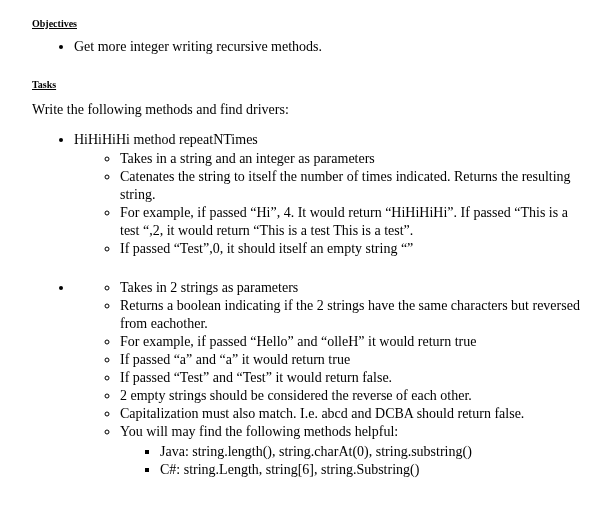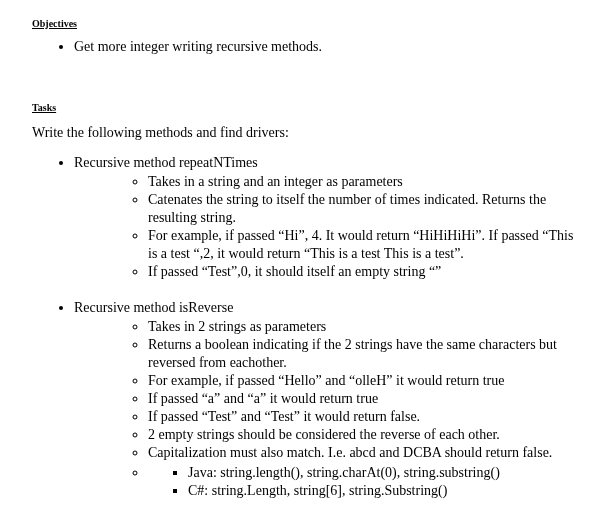--- a/index.html
+++ b/index.html
@@ -12,21 +12,21 @@
       box-sizing: border-box;
       font-size: 14px;
     }
     .heading {
       font-weight: bold;
       text-decoration: underline;
       font-size: 10px;
       margin-bottom: 10px;
     }
     .tasks-heading {
-      margin-top: 47px;
+      margin-top: 24px;
       margin-bottom: 12px;
     }
     .intro-text {
       margin-bottom: 14px;
     }
     ul.bullets {
       list-style-type: disc;
       margin: 0 0 0 24px;
       padding: 0 0 0 18px;
     }
@@ -34,21 +34,20 @@
       margin-bottom: 2px;
     }
     ul.circles {
       list-style-type: circle;
       margin: 2px 0 2px 36px;
       padding: 0 0 0 10px;
     }
     ul.circles > li {
       margin-bottom: 0px;
       line-height: 1.28;
-      margin-left: 28px;
     }
     ul.squares {
       list-style-type: square;
       margin: 2px 0 2px 32px;
       padding: 0 0 0 8px;
     }
     ul.squares > li {
       margin-bottom: 0px;
       line-height: 1.28;
     }
@@ -64,44 +63,44 @@
 <ul class="bullets">
   <li>Get more integer writing recursive methods.</li>
 </ul>
 
 <div class="heading tasks-heading">Tasks</div>
 
 <div class="intro-text">Write the following methods and find drivers:</div>
 
 <ul class="bullets">
   <li>
-    <span>Recursive method repeatNTimes</span>
+    <span>HiHiHiHi method repeatNTimes</span>
     <ul class="circles">
       <li>Takes in a string and an integer as parameters</li>
       <li>Catenates the string to itself the number of times indicated.  Returns the resulting string.</li>
       <li>For example, if passed “Hi”, 4.  It would return “HiHiHiHi”.  If passed “This is a test “,2, it would return “This is a test This is a test”.</li>
       <li>If passed “Test”,0, it should itself an empty string “”</li>
     </ul>
   </li>
 </ul>
 
 <div class="section-gap"></div>
 
 <ul class="bullets">
   <li>
-    <span>Recursive method isReverse</span>
     <ul class="circles">
       <li>Takes in 2 strings as parameters</li>
       <li>Returns a boolean indicating if the 2 strings have the same characters but reversed from eachother.</li>
       <li>For example, if passed “Hello” and “olleH” it would return true</li>
       <li>If passed “a” and “a” it would return true</li>
       <li>If passed “Test” and “Test” it would return false.</li>
       <li>2 empty strings should be considered the reverse of each other.</li>
       <li>Capitalization must also match.  I.e.  abcd and DCBA should return false.</li>
       <li>
+        <span>You will may find the following methods helpful:</span>
         <ul class="squares">
           <li>Java:  string.length(), string.charAt(0), string.substring()</li>
           <li>C#:  string.Length, string[6], string.Substring()</li>
         </ul>
       </li>
     </ul>
   </li>
 </ul>
 
 </body></html>

